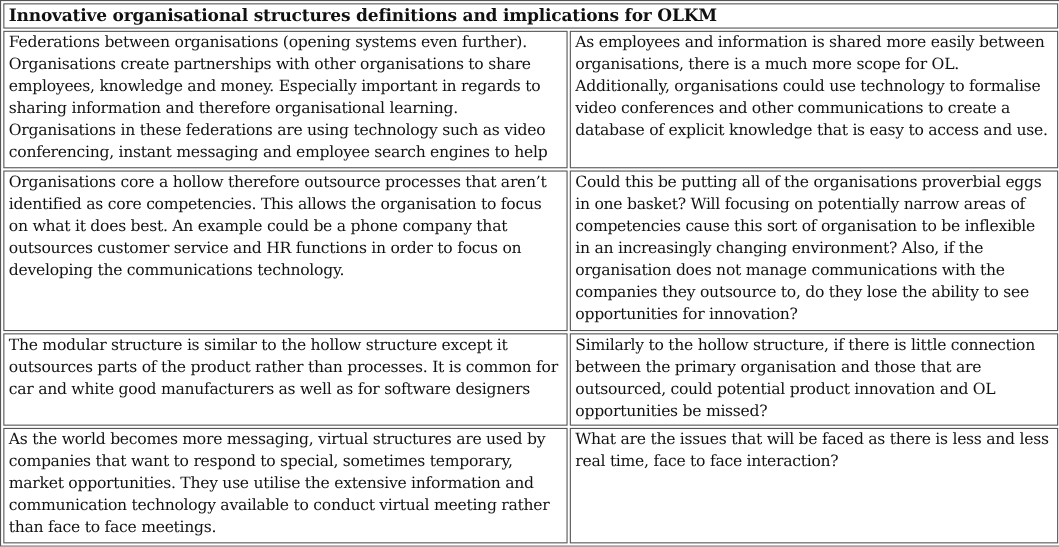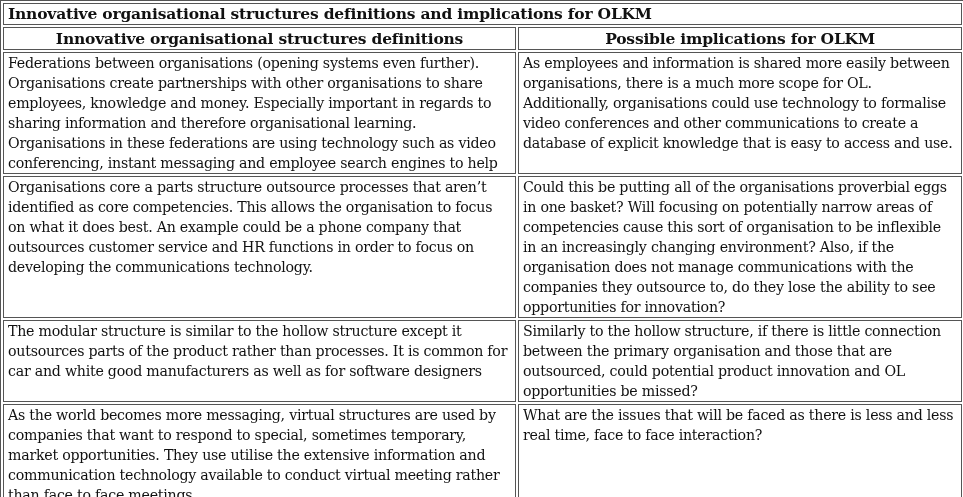--- a/index.html
+++ b/index.html
@@ -72,32 +72,28 @@
 <div class="doc">
   <table class="grid">
     <colgroup>
       <col class="c1">
       <col class="c2">
     </colgroup>
     <tbody>
         <tr>
       <th colspan="2" class="title-cell">Innovative organisational structures definitions and implications for OLKM</th>
     </tr>
-    <tr>
-      <th class="colhead">Innovative organisational structures definitions</th>
-      <th class="colhead">Possible implications for OLKM</th>
-    </tr>
 
     <tr class="r1">
       <td class="body-cell"><span></span><span class="b">Federations</span><span> between organisations (opening systems even further). Organisations create partnerships with other organisations to share employees, knowledge and money. Especially important in regards to sharing information and therefore organisational learning. Organisations in these federations are using technology such as video conferencing, instant messaging and employee search engines to help</span></td>
       <td class="body-cell">As employees and information is shared more easily between organisations, there is a much more scope for OL. Additionally, organisations could use technology to formalise video conferences and other communications to create a database of explicit knowledge that is easy to access and use.</td>
     </tr>
 
     <tr class="r2">
-      <td class="body-cell"><span>Organisations core a </span><span class="b">parts structure</span><span> outsource processes that aren’t identified as core competencies. This allows the organisation to focus on what it does best. An example could be a phone company that outsources customer service and HR functions in order to focus on developing the communications technology.</span></td>
+      <td class="body-cell"><span>Organisations core a </span><span class="b">hollow therefore</span><span> outsource processes that aren’t identified as core competencies. This allows the organisation to focus on what it does best. An example could be a phone company that outsources customer service and HR functions in order to focus on developing the communications technology.</span></td>
       <td class="body-cell">Could this be putting all of the organisations proverbial eggs in one basket? Will focusing on potentially narrow areas of competencies cause this sort of organisation to be inflexible in an increasingly changing environment? Also, if the organisation does not manage communications with the companies they outsource to, do they lose the ability to see opportunities for innovation?</td>
     </tr>
 
     <tr class="r3">
       <td class="body-cell"><span>The </span><span class="b">modular structure</span><span> is similar to the hollow structure except it outsources parts of the product rather than processes. It is common for car and white good manufacturers as well as for software designers</span></td>
       <td class="body-cell">Similarly to the hollow structure, if there is little connection between the primary organisation and those that are outsourced, could potential product innovation and OL opportunities be missed?</td>
     </tr>
 
     <tr class="r4">
       <td class="body-cell"><span>As the world becomes more messaging, </span><span class="b">virtual structures</span><span> are used by companies that want to respond to special, sometimes temporary, market opportunities. They use utilise the extensive information and communication technology available to conduct virtual meeting rather than face to face meetings.</span></td>

